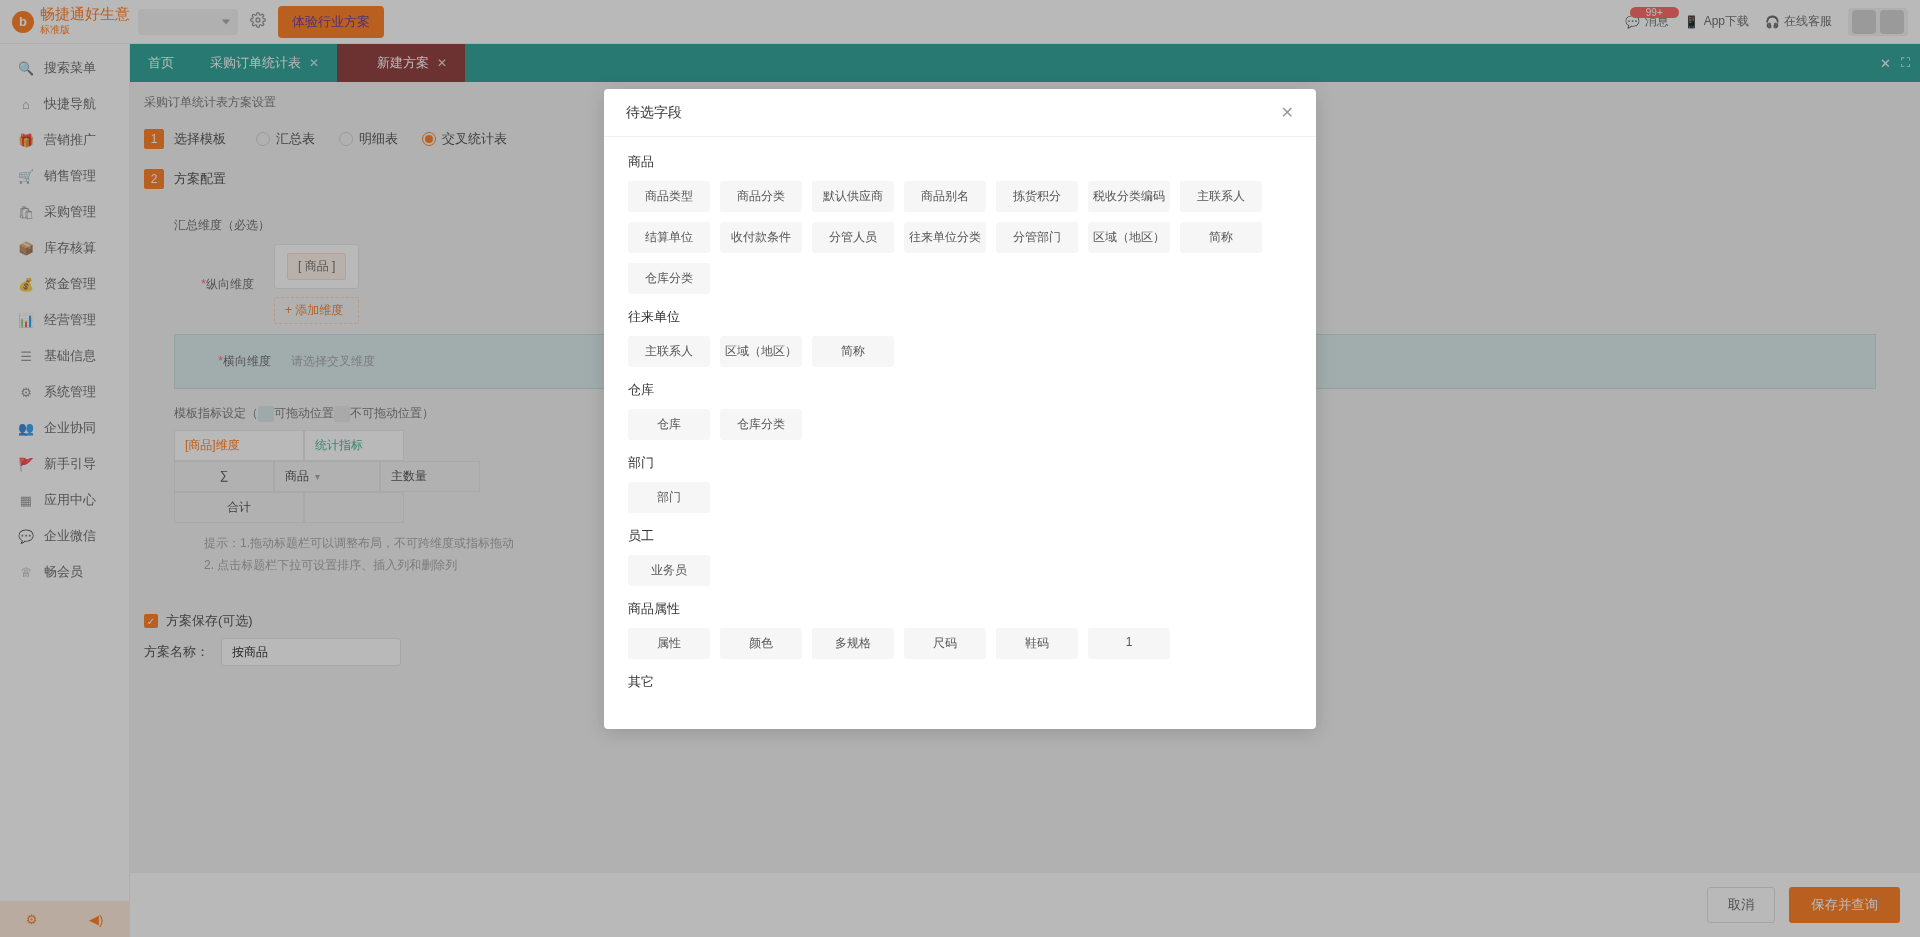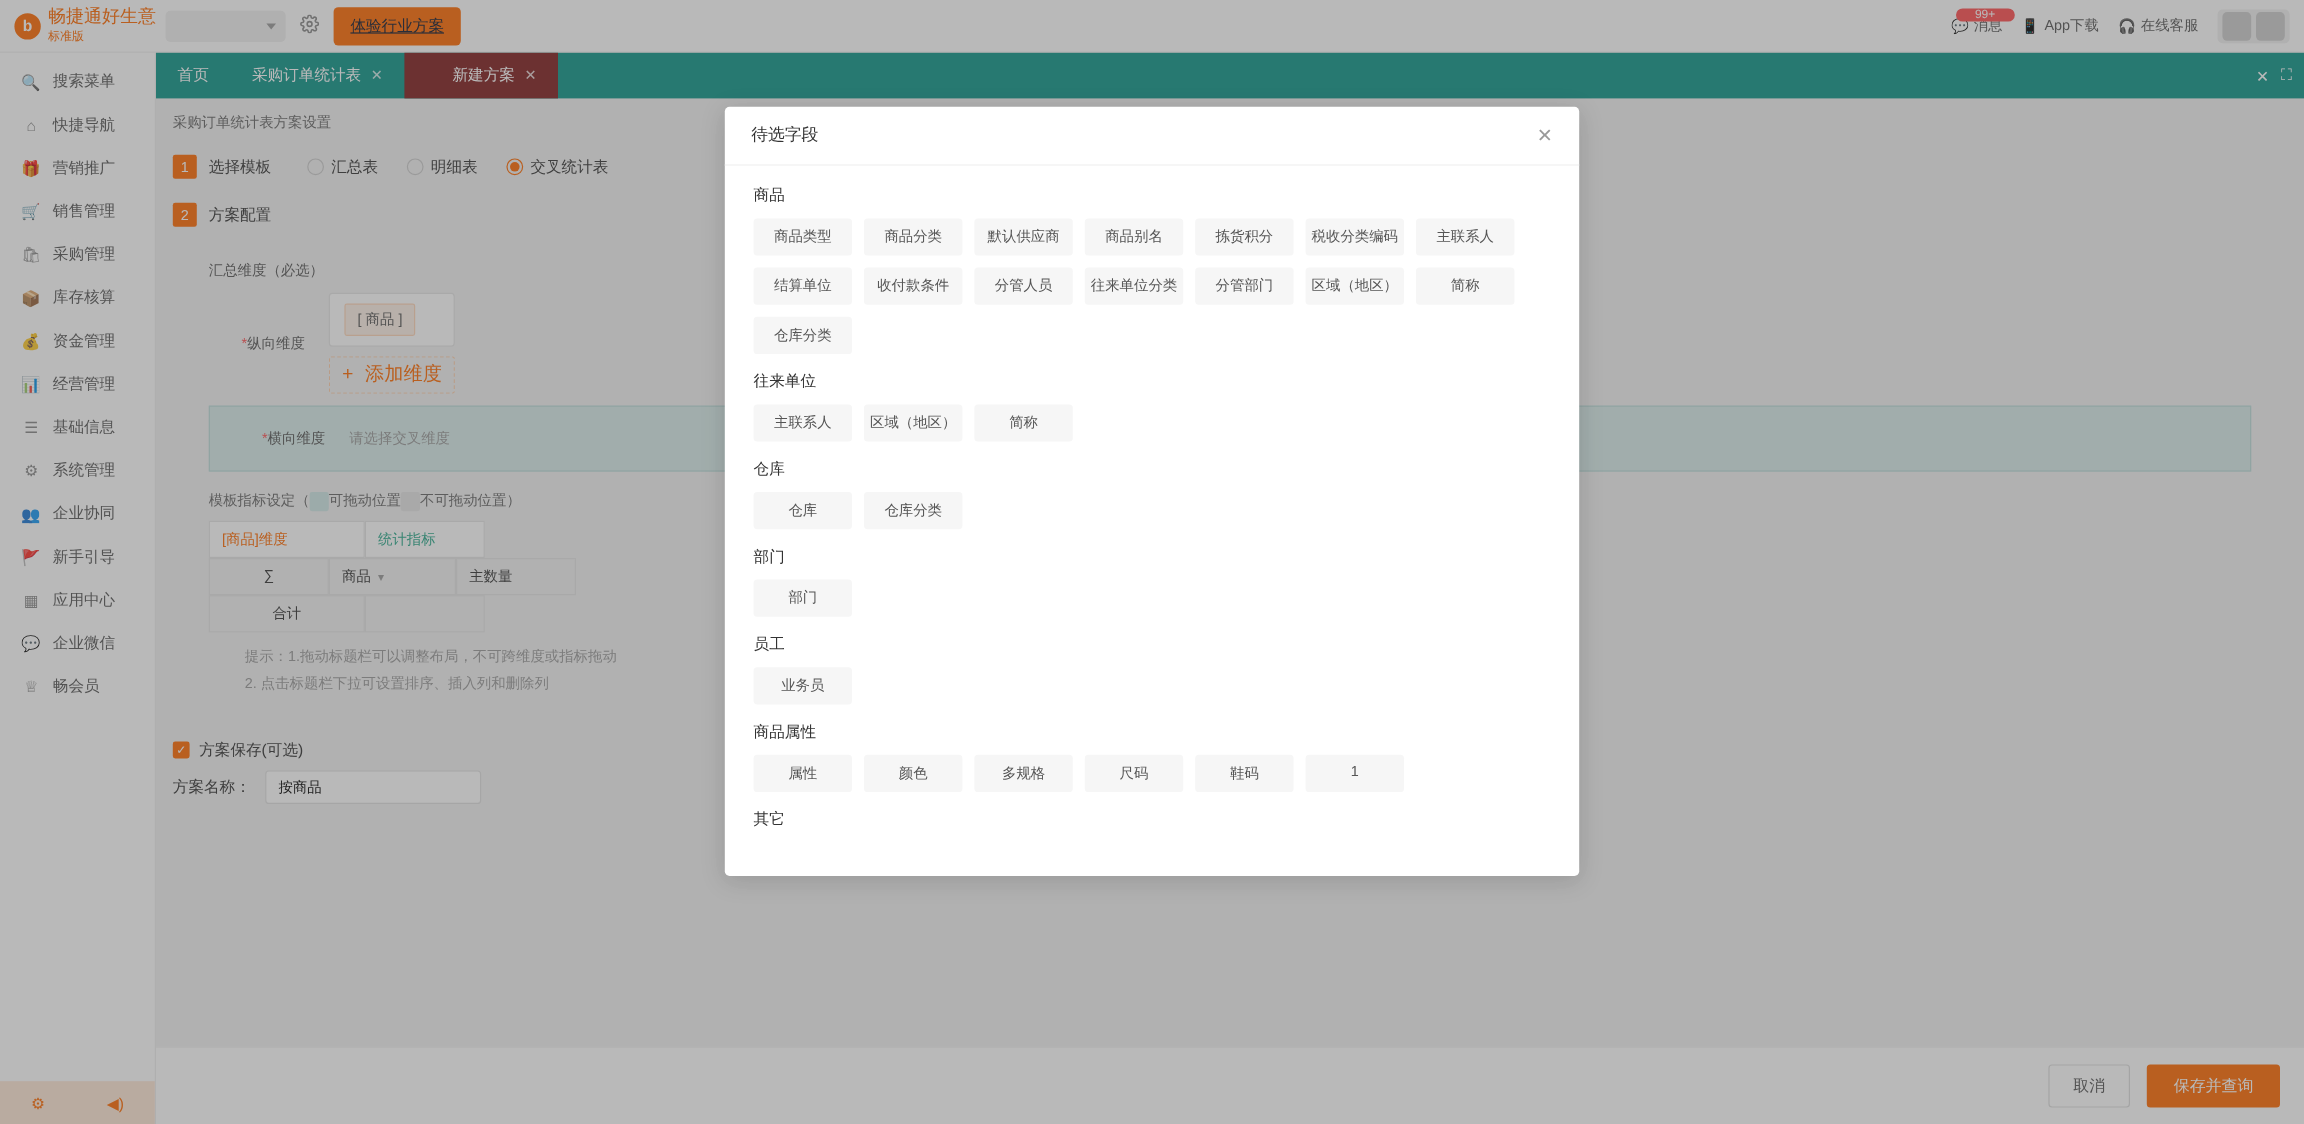--- a/index.html
+++ b/index.html
@@ -8,21 +8,21 @@
 
 .top-header { height: 44px; background: #fff; border-bottom: 1px solid #eee; display: flex; align-items: center; padding: 0 12px; }
 .logo-area { display: flex; align-items: center; gap: 6px; width: 118px; }
 .logo-icon { width: 22px; height: 22px; background: #ff6a00; border-radius: 50%; display: flex; align-items: center; justify-content: center; color: #fff; font-weight: bold; }
 .logo-text { color: #ff6a00; font-size: 15px; line-height: 1; }
 .logo-sub { color: #ff6a00; font-size: 10px; margin-top: 2px; }
 .logo-col { display: flex; flex-direction: column; }
 .selector { background: #f0f0f0; border-radius: 4px; padding: 4px 28px 4px 12px; color: #999; min-width: 100px; position: relative; margin-left: 8px; }
 .selector::after { content: ''; position: absolute; right: 8px; top: 50%; transform: translateY(-50%); border-top: 5px solid #999; border-left: 4px solid transparent; border-right: 4px solid transparent; }
 .gear-btn { margin: 0 12px; color: #888; cursor: pointer; }
-.primary-btn { background: #ff6a00; color: #0f172a; border: none; padding: 7px 14px; border-radius: 4px; cursor: pointer; font-size: 13px; text-decoration: underline; }
+.primary-btn { background: #ff6a00; color: #4c1d95; border: none; padding: 7px 14px; border-radius: 4px; cursor: pointer; font-size: 13px; }
 .header-right { margin-left: auto; display: flex; align-items: center; gap: 16px; color: #555; font-size: 12px; }
 .header-item { display: flex; align-items: center; gap: 4px; cursor: pointer; position: relative; }
 .badge { position: absolute; top: -6px; right: -10px; background: #ff4d4f; color: #fff; border-radius: 8px; padding: 0 16px; font-size: 10px; }
 .avatar { width: 24px; height: 24px; background: #ccc; border-radius: 4px; }
 .avatar-pair { display: flex; gap: 4px; background: #f0f0f0; padding: 2px 4px; border-radius: 4px; }
 
 
 .layout { display: flex; height: calc(100vh - 44px); }
 .sidebar { width: 130px; background: #fff; border-right: 1px solid #eee; padding: 6px 0; position: relative; }
 .side-item { display: flex; align-items: center; gap: 10px; padding: 9px 18px; color: #555; cursor: pointer; font-size: 13px; }
@@ -48,21 +48,21 @@
 .radio.checked .radio-circle { border-color: #ff6a00; }
 .radio.checked .radio-circle::after { content: ''; position: absolute; width: 8px; height: 8px; background: #ff6a00; border-radius: 50%; top: 2px; left: 2px; }
 
 .config-area { padding: 10px 30px; }
 .config-label { font-size: 12px; color: #555; margin: 8px 0; }
 .dim-row { display: flex; align-items: center; gap: 20px; margin: 10px 0; }
 .dim-label { width: 80px; text-align: right; color: #555; font-size: 12px; }
 .dim-label .req { color: #ff4d4f; }
 .chip-box { border: 1px solid #e5e5e5; background: #fff; padding: 8px 12px; border-radius: 3px; display: flex; align-items: center; gap: 10px; min-height: 36px; }
 .chip { background: #fdf0e6; border: 1px solid #ffd6b8; color: #555; padding: 4px 10px; border-radius: 2px; font-size: 12px; }
-.add-dim { color: #ff6a00; border: 1px dashed #ffcda8; padding: 4px 10px; border-radius: 2px; cursor: pointer; font-size: 16px; font-family: Liberation Mono, monospace; }
+.add-dim { color: #ff6a00; border: 1px dashed #ffcda8; padding: 4px 10px; border-radius: 2px; cursor: pointer; font-size: 12px; }
 .cross-dim-row { background: #d8ecea; border: 1px solid #bcdcd9; padding: 18px 16px; display: flex; align-items: center; gap: 20px; }
 .cross-input { background: transparent; border: none; color: #999; font-size: 12px; }
 
 .legend-row { display: flex; align-items: center; margin: 16px 0 8px; font-size: 12px; color: #666; }
 .legend-swatch { width: 16px; height: 16px; display: inline-block; border-radius: 2px; }
 .swatch-drag { background: #cfe8e6; }
 .swatch-nodrag { background: #e5e5e5; }
 
 .mini-table { margin: 8px 0; }
 .mt-header { display: flex; }

